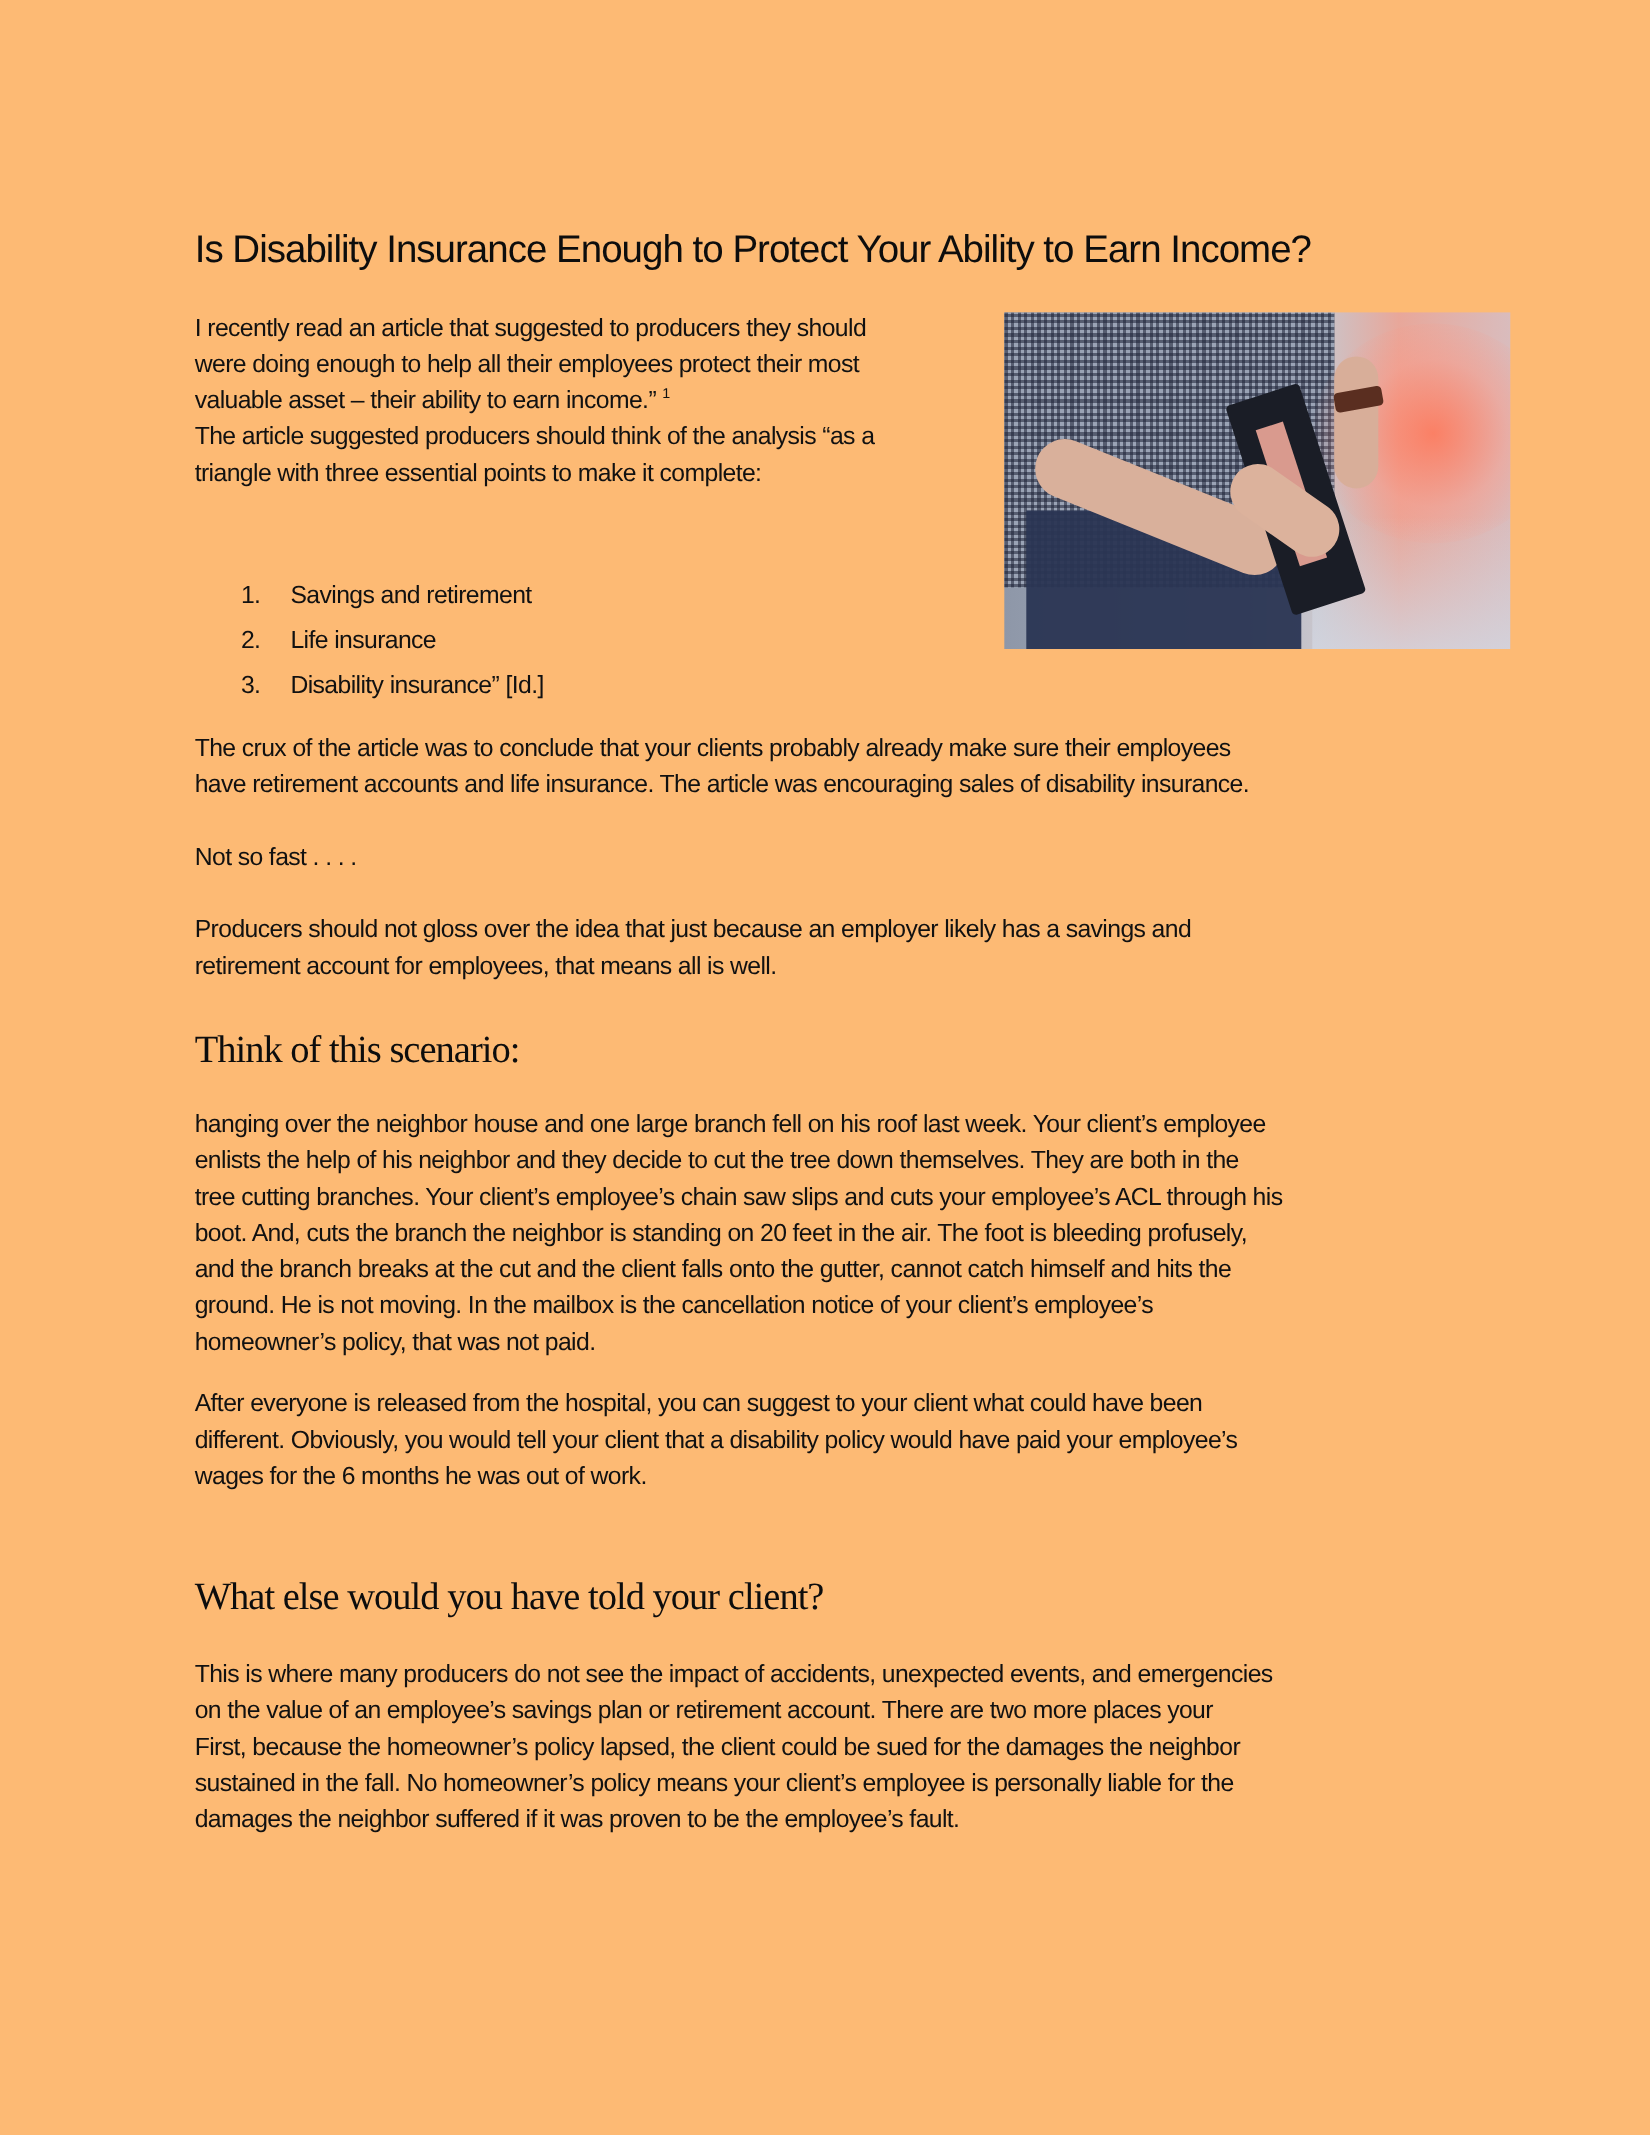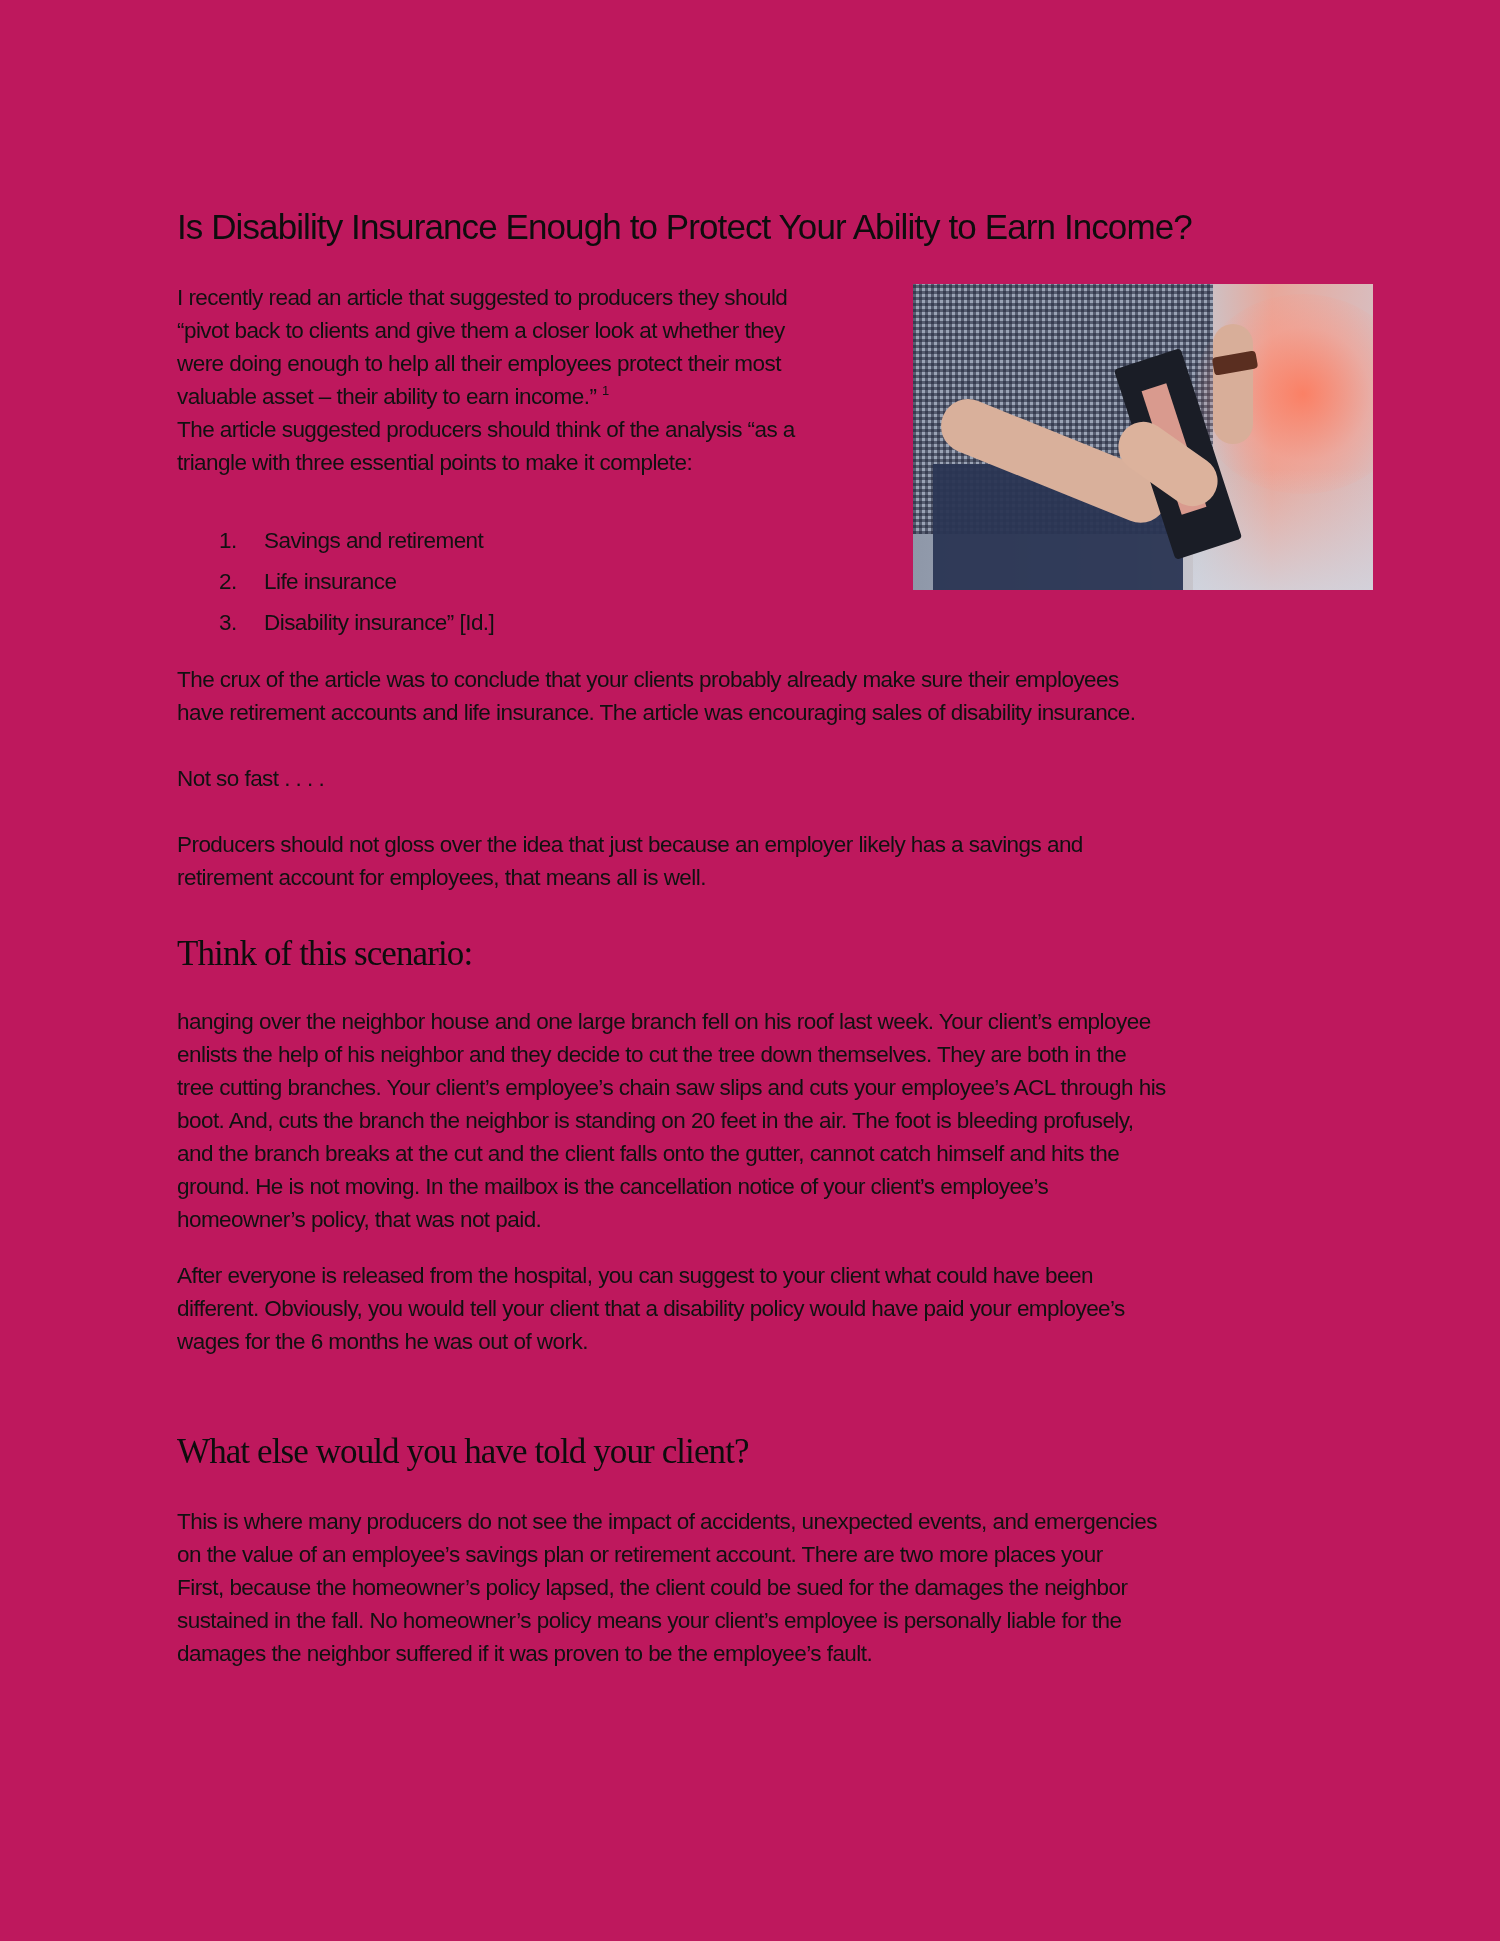--- a/index.html
+++ b/index.html
@@ -1,18 +1,18 @@
 <!DOCTYPE html>
 <html><head>
 <meta charset="utf-8">
 <style>
   html, body { margin: 0; padding: 0; background: #ffffff; }
   body { width: 1500px; height: 1941px; position: relative; overflow: hidden;
          font-family: "Liberation Sans", sans-serif; color: #111111; }
-  .page { position: absolute; left: 0; top: 0; width: 1500px; height: 1941px; background: #be185d; }
+  .page { position: absolute; left: 0; top: 0; width: 1500px; height: 1941px; background: #fdba74; }
   .h1 { position: absolute; left: 177px; top: 203px; font-size: 35px; font-weight: 400;
         letter-spacing: -0.9px; white-space: nowrap; line-height: 48px; color: #0d0d0d; }
   .h2 { position: absolute; left: 177px; font-size: 35px; font-weight: 400;
         letter-spacing: -0.9px; white-space: nowrap; line-height: 48px; color: #0d0d0d; font-family: Liberation Serif, serif; }
   .para { position: absolute; left: 177px; font-size: 22.5px; line-height: 33px;
           letter-spacing: -0.55px; color: #111; }
   .para .ln { display: block; white-space: nowrap; }
   .list { position: absolute; left: 219px; top: 520px; font-size: 22.5px; line-height: 41px;
           letter-spacing: -0.55px; margin: 0; padding: 0; list-style: none; }
   .list li { white-space: nowrap; display: flex; }
@@ -43,21 +43,20 @@
 </style>
 </head>
 <body>
 
 <div class="page">
 
   <div class="h1">Is Disability Insurance Enough to Protect Your Ability to Earn Income?</div>
 
   <div class="para" style="top:281px;">
     <span class="ln">I recently read an article that suggested to producers they should</span>
-    <span class="ln">“pivot back to clients and give them a closer look at whether they</span>
     <span class="ln">were doing enough to help all their employees protect their most</span>
     <span class="ln"><span>valuable asset – their ability to earn income.”</span> <sup>1</sup></span>
     <span class="ln">The article suggested producers should think of the analysis “as a</span>
     <span class="ln">triangle with three essential points to make it complete:</span>
   </div>
 
   <div class="photo" title="Man in checkered shirt opening an empty black wallet">
     <div class="shirt"></div>
     <div class="pants"></div>
     <div class="glow"></div>

